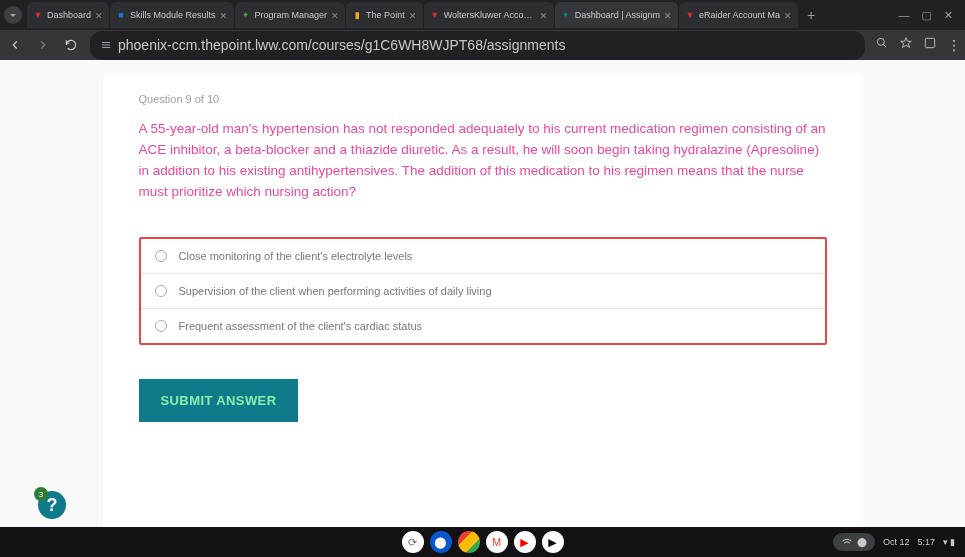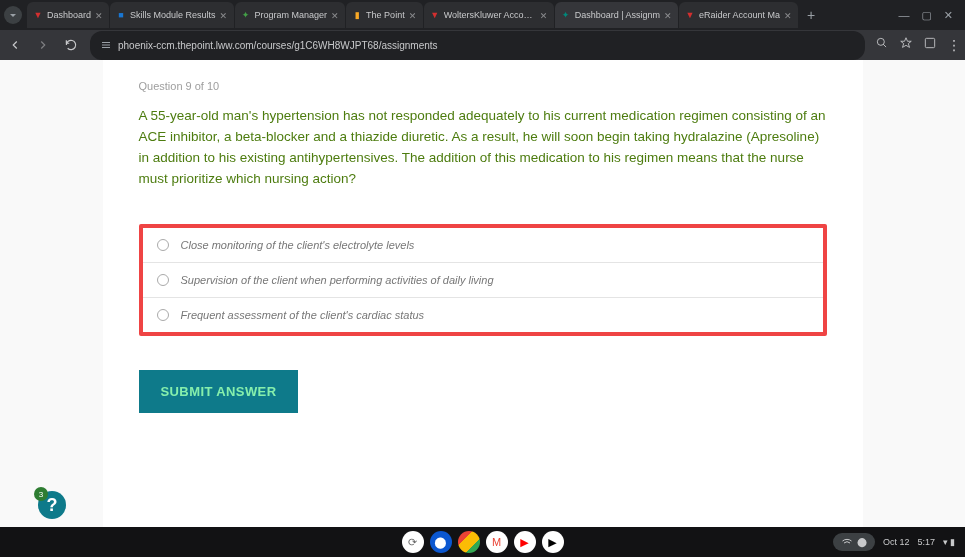--- a/index.html
+++ b/index.html
@@ -92,44 +92,44 @@
     .nav-btn svg { width: 14px; height: 14px; fill: none; stroke: currentColor; stroke-width: 2; }
     .url-box {
       flex: 1;
       background: #202124;
       border-radius: 12px;
       height: 29px;
       display: flex;
       align-items: center;
       padding: 13px 10px;
       color: #c8c9cb;
-      font-size: 10px;
+      font-size: 14px;
       gap: 6px;
     }
     .url-icon { width: 12px; height: 12px; fill: #9aa0a6; }
     .addr-actions { display: flex; gap: 10px; color: #c8c9cb; align-items: center; }
     .addr-actions svg { width: 14px; height: 14px; fill: none; stroke: currentColor; stroke-width: 1.5; }
     .kebab { font-size: 14px; letter-spacing: -2px; }
     .content {
       background: #f9f9f9;
       height: 467px;
       display: flex;
       justify-content: center;
       overflow: hidden;
       position: relative;
     }
     .quiz-card {
       width: 760px;
       background: #fff;
-      margin-top: 0;
+      margin-top: 13px;
       padding: 20px 36px 14px;
     }
     .q-number { color: #9e9e9e; font-size: 11px; margin-bottom: 14px; }
-    .q-text { color: #4d7c0f; font-size: 13.5px; line-height: 1.55; margin-bottom: 34px; }
-    .options { border: 4px solid #ef4444; border-radius: 2px; font-style: italic; }
+    .q-text { color: #ec4899; font-size: 13.5px; line-height: 1.55; margin-bottom: 34px; }
+    .options { border: 2px solid #ef4444; border-radius: 2px; }
     .option {
       display: flex;
       align-items: center;
       padding: 11px 14px;
       border-bottom: 1px solid #e4e4e4;
       gap: 12px;
       font-size: 11px;
       color: #777;
       cursor: pointer;
     }

